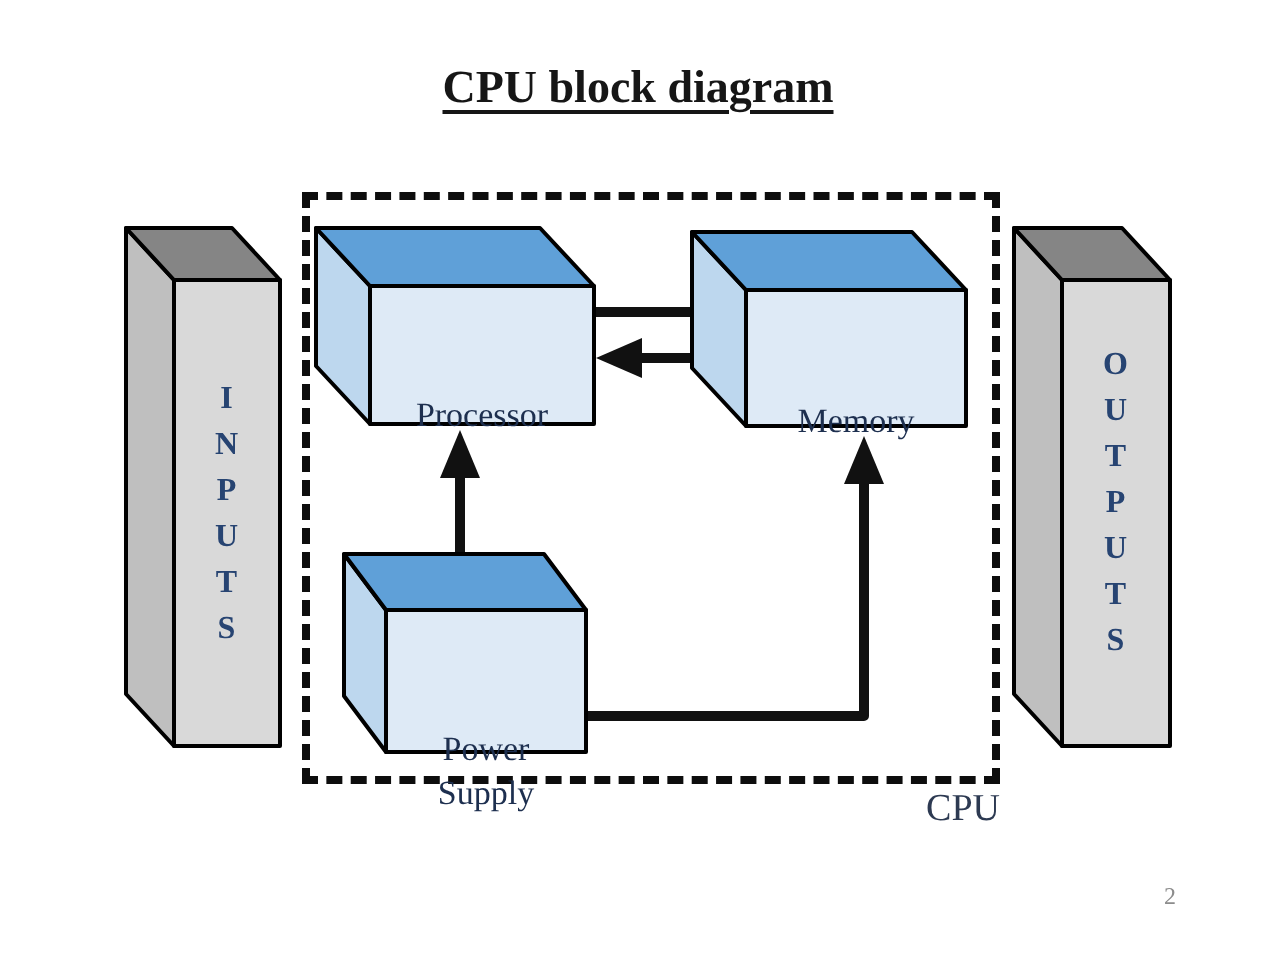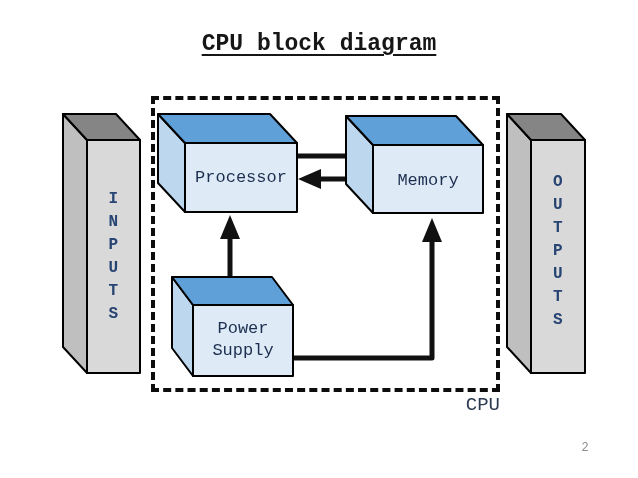--- a/index.html
+++ b/index.html
@@ -1,37 +1,38 @@
 <!DOCTYPE html>
 <html><head>
 <meta charset="utf-8">
 <style>
   html,body{margin:0;padding:0;background:#fff;}
   .stage{
     position:relative;width:638px;height:478px;background:#ffffff;
-    font-family:Liberation Mono, monospace;overflow:hidden;
+    font-family:Liberation Serif, serif;overflow:hidden;
   }
   .title{
     position:absolute;left:0;top:31px;width:100%;text-align:center;
     font-size:23px;font-weight:bold;color:#161616;
     text-decoration:underline;text-decoration-thickness:2px;text-underline-offset:4px;
   }
   .cpu-dashed-box{
     position:absolute;left:151px;top:96px;width:349px;height:296px;
     box-sizing:border-box;border:4px dashed #0d0d0d;
   }
   .diagram-svg{position:absolute;left:0;top:0;width:638px;height:478px;}
   .block-label{
     position:absolute;display:flex;align-items:center;justify-content:center;
     color:#1d2f4f;font-size:17px;line-height:22px;text-align:center;white-space:pre-line;
     pointer-events:none;
+    margin-top:30px;
   }
   .lbl-processor{left:185px;top:143px;width:112px;height:69px;}
   .lbl-memory{left:373px;top:145px;width:110px;height:72px;}
-  .lbl-power{left:193px;top:304px;width:100px;height:71px;}
+  .lbl-power{left:193px;top:320px;width:100px;height:71px;}
   .slab-label{
     position:absolute;display:flex;align-items:center;justify-content:center;
     color:#274472;font-size:16px;line-height:23px;letter-spacing:0.5px;
     text-align:center;white-space:pre-line;font-weight:bold;pointer-events:none;
   }
   .lbl-inputs{left:87px;top:140px;width:53px;height:233px;}
   .lbl-outputs{left:531px;top:140px;width:54px;height:233px;transform:translateY(-5px);}
   .cpu-label{
     position:absolute;left:151px;top:394px;width:349px;text-align:right;
     font-size:19px;color:#2d3a52;

